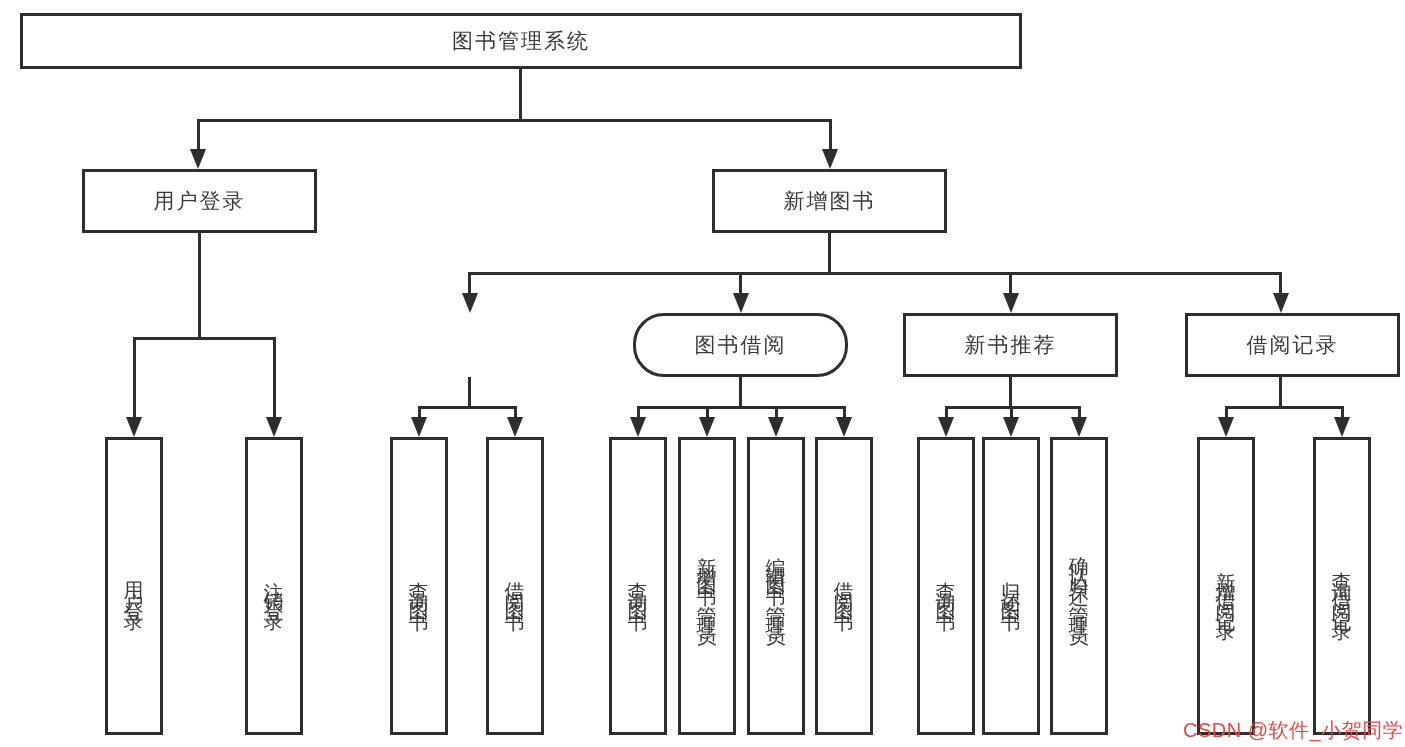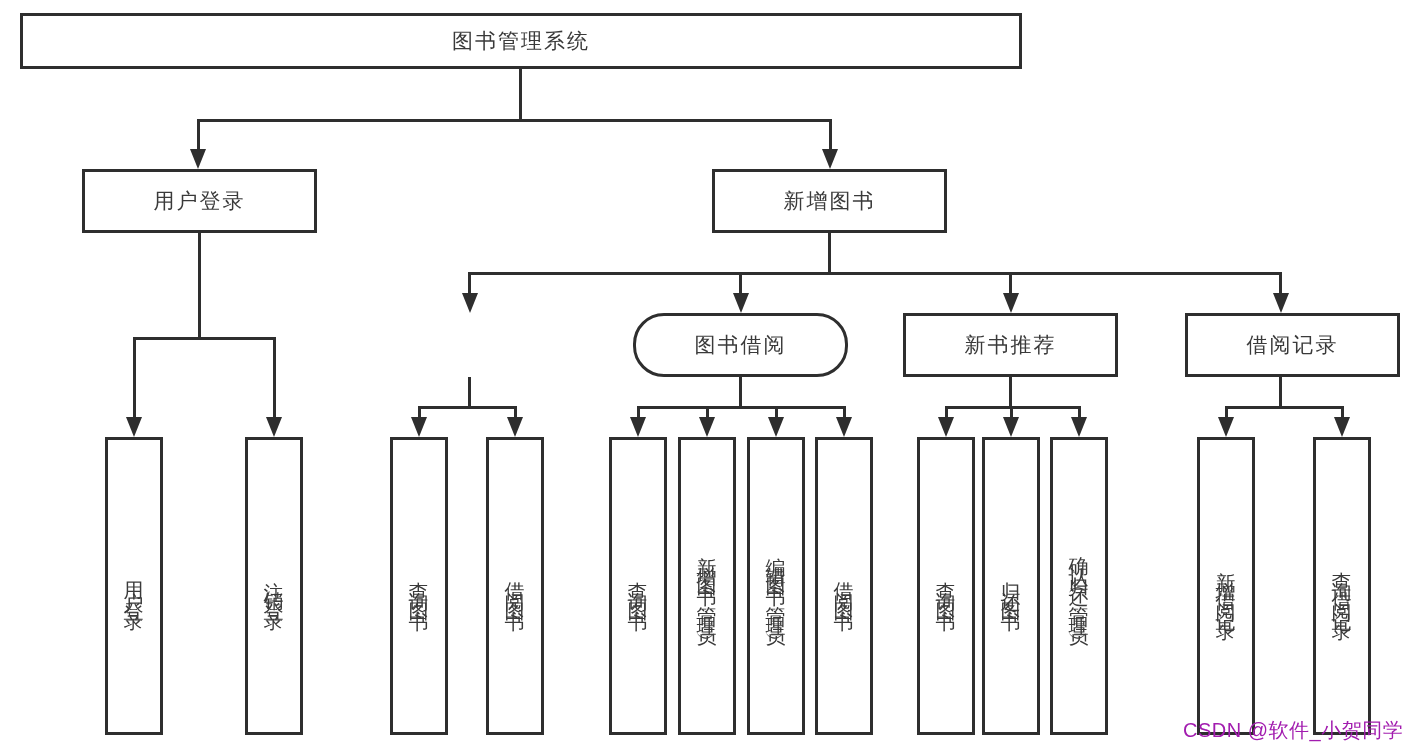--- a/index.html
+++ b/index.html
@@ -39,21 +39,21 @@
     width: 0; height: 0;
     border-left: 8px solid transparent;
     border-right: 8px solid transparent;
     border-top: 20px solid #2e2e2e;
   }
   .watermark {
     position: absolute;
     left: 1183px;
     top: 717px;
     font-size: 20px;
-    color: #a21caf;
+    color: #ef4444;
     letter-spacing: 0.5px;
     white-space: nowrap;
   }
 </style>
 </head>
 <body>
 
 <div class="canvas">
 
   <div class="box hbox" style="left:20px; top:13px; width:1002px; height:56px;">图书管理系统</div>

